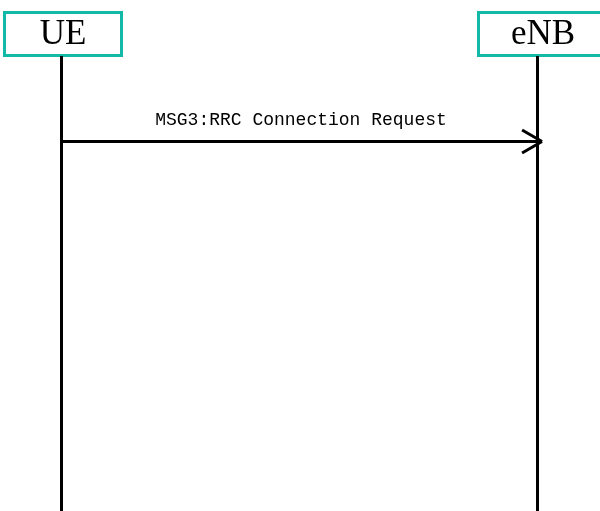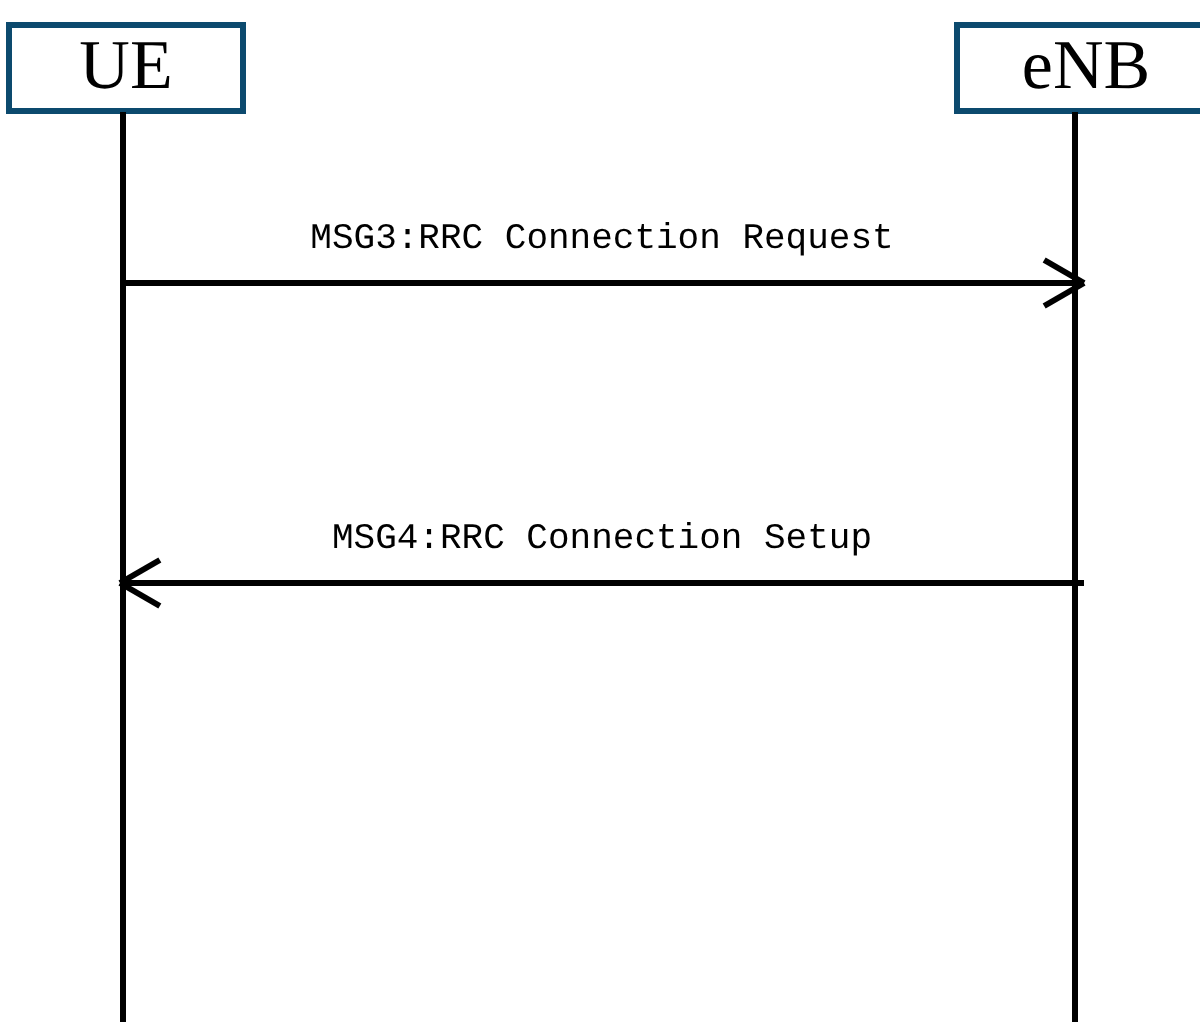--- a/index.html
+++ b/index.html
@@ -15,21 +15,21 @@
     overflow: hidden;
     font-family: "Liberation Serif", serif;
   }
 
   
   .actor-box {
     position: absolute;
     top: 11px;
     height: 46px;
     box-sizing: border-box;
-    border: 3px solid #0c4a6e;
+    border: 3px solid #14b8a6;
     background: #ffffff;
     display: flex;
     align-items: center;
     justify-content: center;
   }
   .actor-box .actor-label {
     font-family: "Liberation Serif", serif;
     font-size: 35px;
     line-height: 1;
     color: #000000;
@@ -124,21 +124,15 @@
   <div class="lifeline lifeline-ue"></div>
   <div class="lifeline lifeline-enb"></div>
 
   <div class="message message-0 dir-right">
     <div class="message-label">MSG3:RRC Connection Request</div>
     <div class="message-line">
       <span class="arrow-head"></span>
     </div>
   </div>
 
-  <div class="message message-1 dir-left">
-    <div class="message-label">MSG4:RRC Connection Setup</div>
-    <div class="message-line">
-      <span class="arrow-head"></span>
-    </div>
-  </div>
 
 
 </div>
 
 </body></html>

